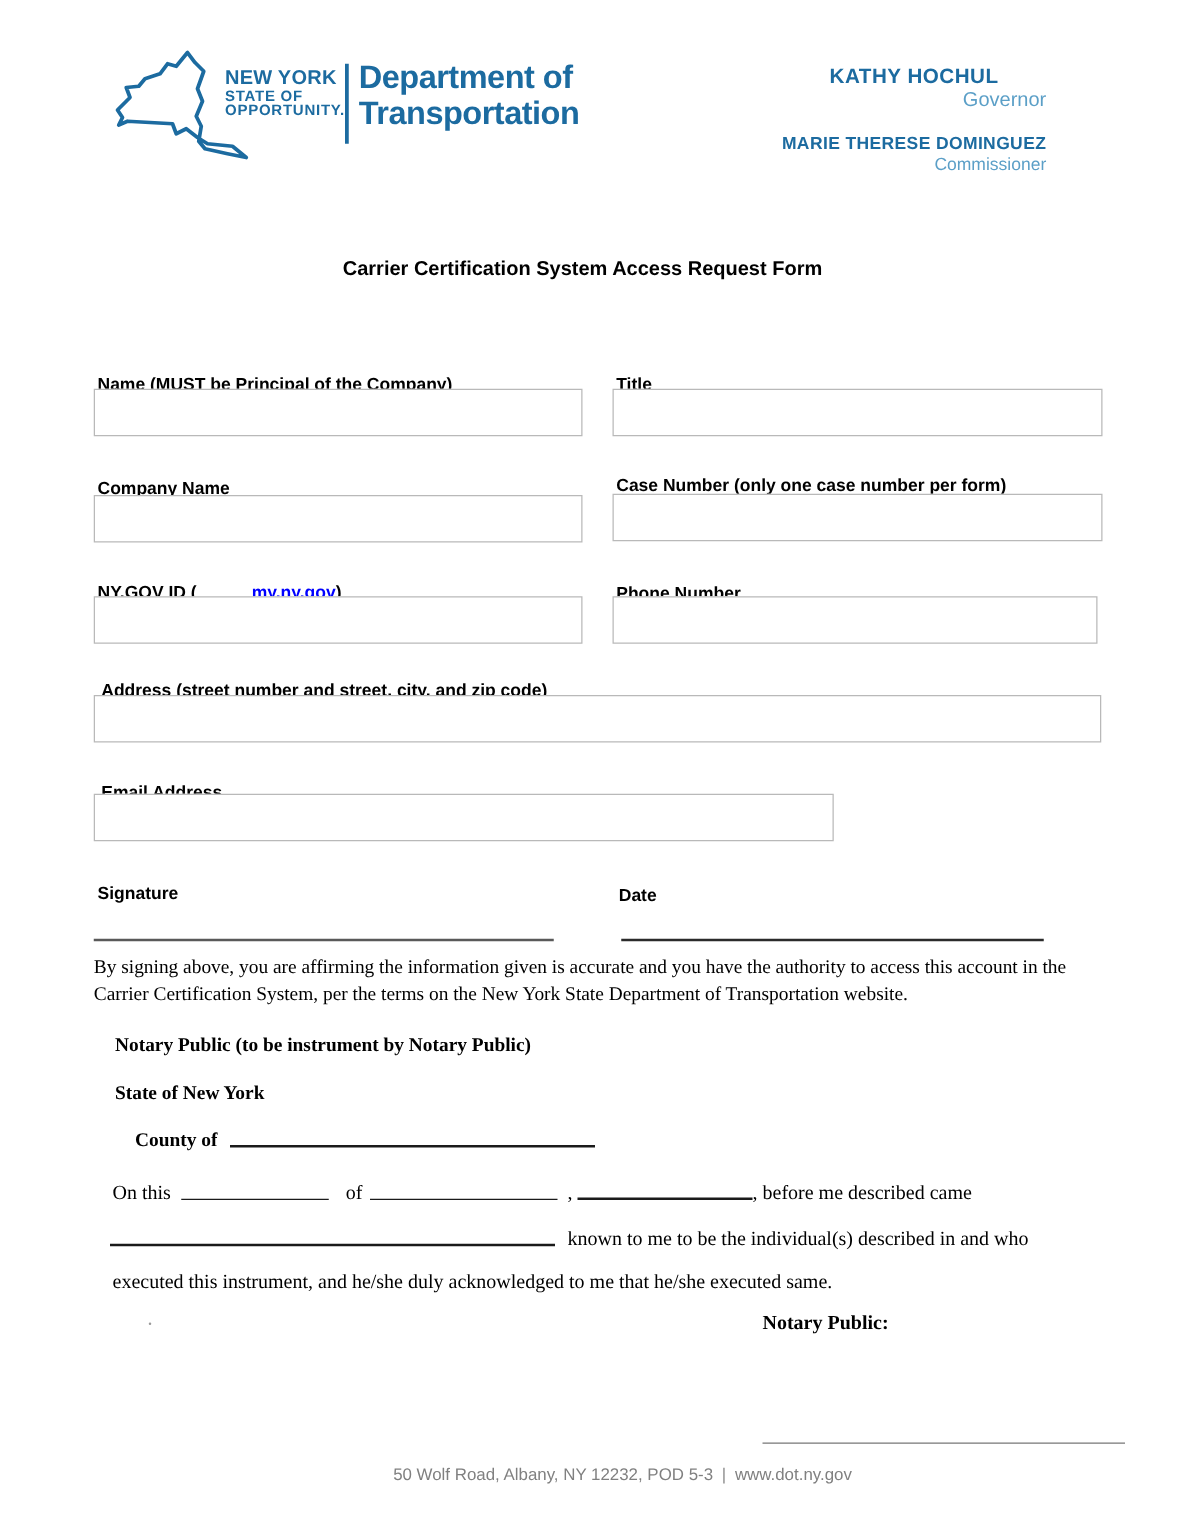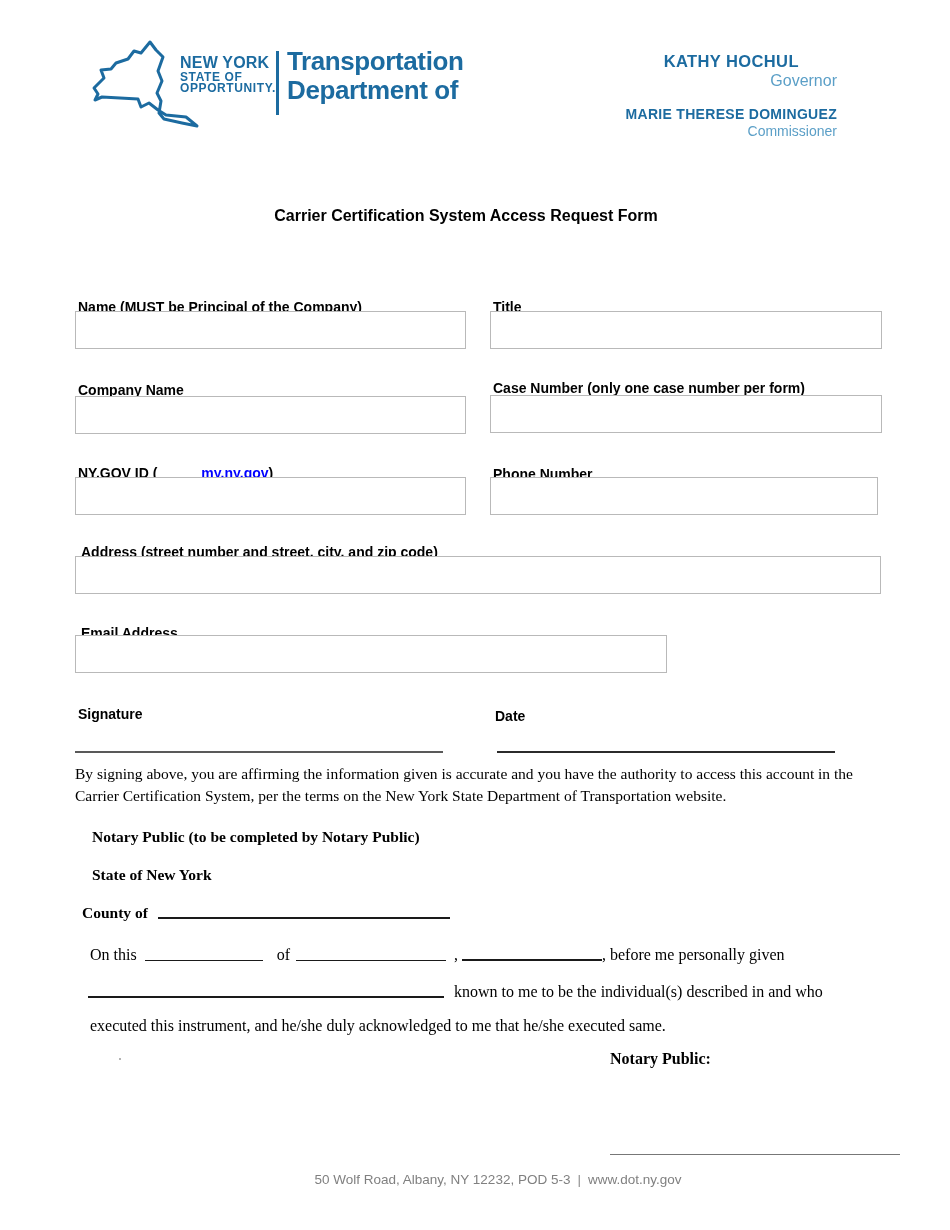--- a/index.html
+++ b/index.html
@@ -51,21 +51,21 @@
   .sig-line { position:absolute; height:14px; }
   #signature-line { left:75px;  top:739px; width:368px; border-bottom:2px solid #595959; }
   #date-line      { left:497px; top:739px; width:338px; border-bottom:2px solid #2b2b2b; }
   
   .serif  { font-family:"Liberation Serif", serif; }
   #affirmation { position:absolute; left:75px; top:763px; width:820px;
                  font-size:15.5px; line-height:21.5px; }
   .notary-bold { position:absolute; font-weight:bold; font-size:15.5px; white-space:nowrap; }
   #notary-heading { left:92px; top:828px; }
   #notary-state   { left:92px; top:866px; }
-  #notary-county  { left:82px; top:904px; }
+  #notary-county  { left:108px; top:904px; }
   .blank { display:inline-block; border-bottom:1.5px solid #1a1a1a; height:13px; vertical-align:-1px; }
   .blank-bold { border-bottom-width:2px; }
   #county-blank { width:292px; margin-left:10px; }
   .notary-line { position:absolute; font-size:16px; white-space:nowrap; }
   #notary-line1 { left:90px; top:946px; }
   #notary-line2 { left:88px; top:983px; }
   #notary-line3 { left:90px; top:1017px; }
   #b-day   { width:118px; margin:0 14px 0 8px; }
   #b-month { width:150px; margin:0 8px 0 6px; }
   #b-year  { width:140px; margin:0 0 0 4px; }
@@ -92,22 +92,22 @@
     </svg>
     <div class="logo-text">
       <div class="logo-ny">NEW YORK</div>
       <div class="logo-tag">
         <div>STATE OF</div>
         <div>OPPORTUNITY.</div>
       </div>
     </div>
     <div class="logo-divider"></div>
     <div class="logo-dept">
+      <div>Department of</div>
       <div>Transportation</div>
-      <div>Department of</div>
     </div>
   </div>
 
   <div class="officials">
     <div class="off-name1">KATHY HOCHUL</div>
     <div class="off-title1">Governor</div>
     <div class="off-name2">MARIE THERESE DOMINGUEZ</div>
     <div class="off-title2">Commissioner</div>
   </div>
 
@@ -139,29 +139,29 @@
   <div class="field-label" id="email-label">Email Address</div>
   <input class="input-box" id="email-input" type="text" style="">
 
   <div class="field-label" id="signature-label">Signature</div>
   <div class="field-label" id="date-label">Date</div>
   <div class="sig-line" id="signature-line"></div>
   <div class="sig-line" id="date-line"></div>
 
   <div class="serif" id="affirmation">By signing above, you are affirming the information given is accurate and you have the authority to access this account in the Carrier Certification System, per the terms on the New York State Department of Transportation website.</div>
 
-  <div class="serif notary-bold" id="notary-heading">Notary Public (to be completed by Notary Public)</div>
+  <div class="serif notary-bold" id="notary-heading">Notary Public (to be instrument by Notary Public)</div>
   <div class="serif notary-bold" id="notary-state">State of New York</div>
 
   <div class="serif notary-bold" id="notary-county">
     <span>County of</span><span class="blank blank-bold" id="county-blank"></span>
   </div>
 
   <div class="serif notary-line" id="notary-line1">
-    <span>On this</span><span class="blank" id="b-day"></span><span>of</span><span class="blank" id="b-month"></span><span>,</span><span class="blank blank-bold" id="b-year"></span><span>, before me personally given</span>
+    <span>On this</span><span class="blank" id="b-day"></span><span>of</span><span class="blank" id="b-month"></span><span>,</span><span class="blank blank-bold" id="b-year"></span><span>, before me described came</span>
   </div>
 
   <div class="serif notary-line" id="notary-line2">
     <span class="blank blank-bold" id="b-name"></span><span>known to me to be the individual(s) described in and who</span>
   </div>
 
   <div class="serif notary-line" id="notary-line3">executed this instrument, and he/she duly acknowledged to me that he/she executed same.</div>
 
   <div class="serif notary-bold" id="notary-public-label">Notary Public:</div>
   <div id="stray-dot"></div>

